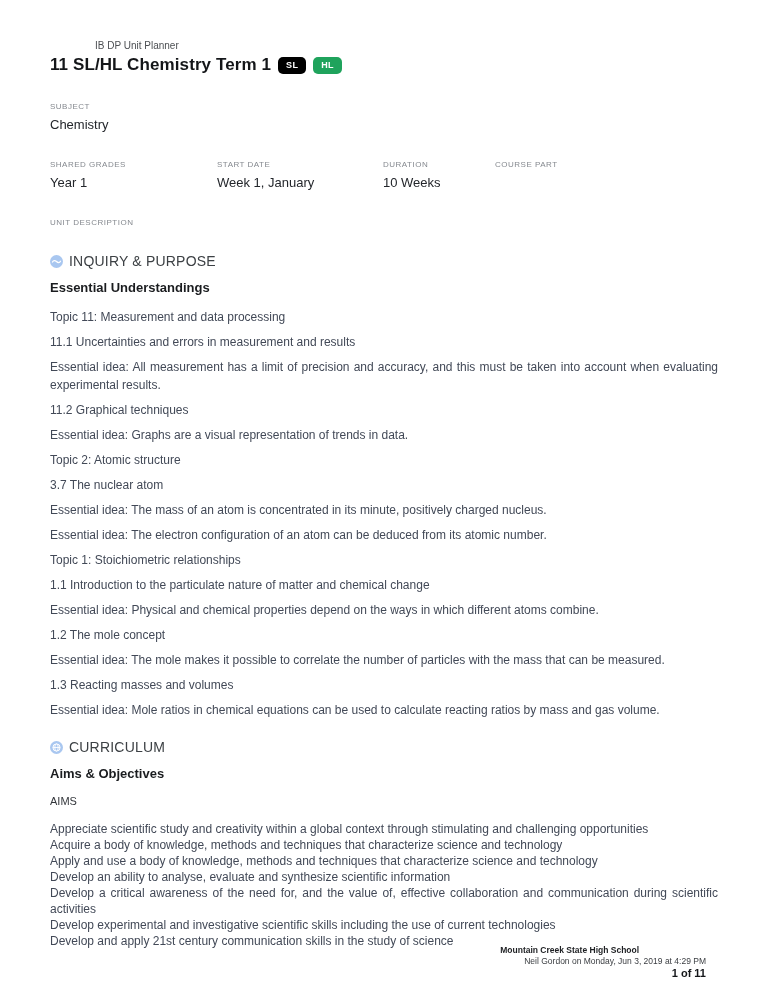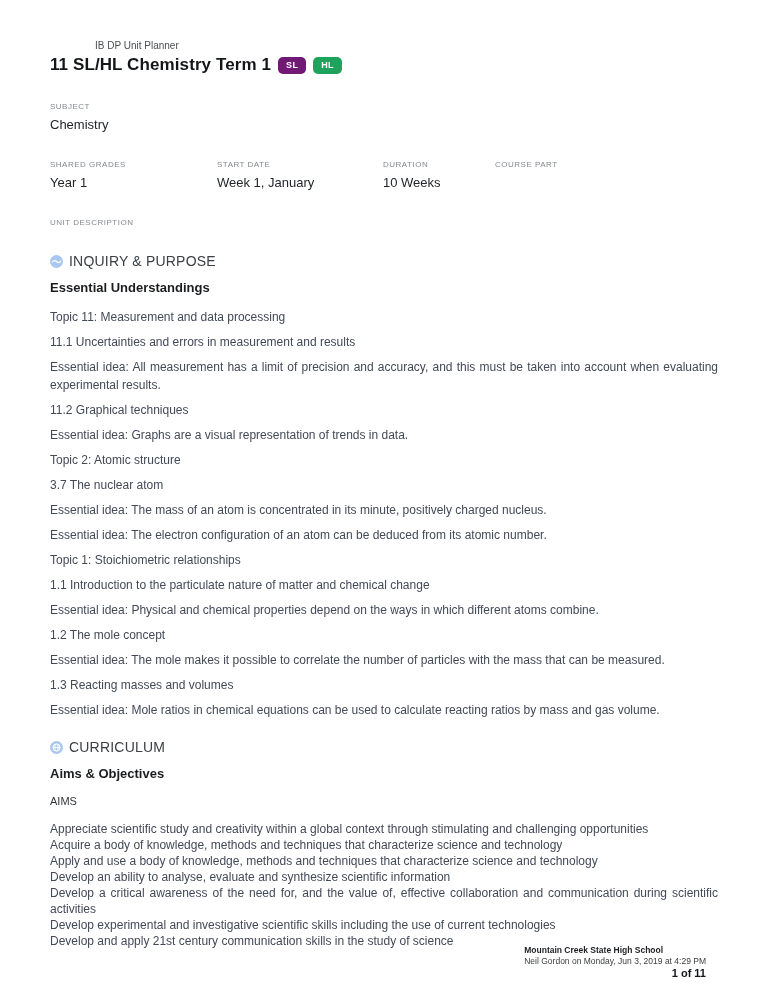--- a/index.html
+++ b/index.html
@@ -62,33 +62,33 @@
   }
   .aims-list div {
     font-size: 12px; line-height: 16px; color: #424957; text-align: justify;
   }
   
   .footer {
     position: absolute; left: 50px; right: 62px; bottom: 14px;
     display: flex; justify-content: flex-start; align-items: flex-end; flex-direction: column;
   }
   .footer-school { font-size: 8.5px; font-weight: bold; color: #1d1f22; line-height: 11px; }
-  .footer-attribution { font-size: 8.5px; color: #3a3d41; line-height: 11px; }
+  .footer-attribution { font-size: 8.5px; color: #3a3d41; line-height: 11px; margin-left: 24px; }
   .footer-page { font-size: 11px; font-weight: bold; color: #141619; line-height: 13px; }
 </style>
 </head>
 <body>
 
 <div class="page">
 
   <div>
     <div class="planner-label">IB DP Unit Planner</div>
     <div class="title-row">
       <span class="page-title">11 SL/HL Chemistry Term 1</span>
-      <span class="badge" style="background-color: #701a75;">SL</span>
+      <span class="badge" style="background-color: #000000;">SL</span>
       <span class="badge" style="background-color: rgb(31, 163, 92);">HL</span>
     </div>
   </div>
 
   <div class="meta-row meta-row-1">
     <div>
       <div class="field-label">SUBJECT</div>
       <div class="field-value">Chemistry</div>
     </div>
   </div>

